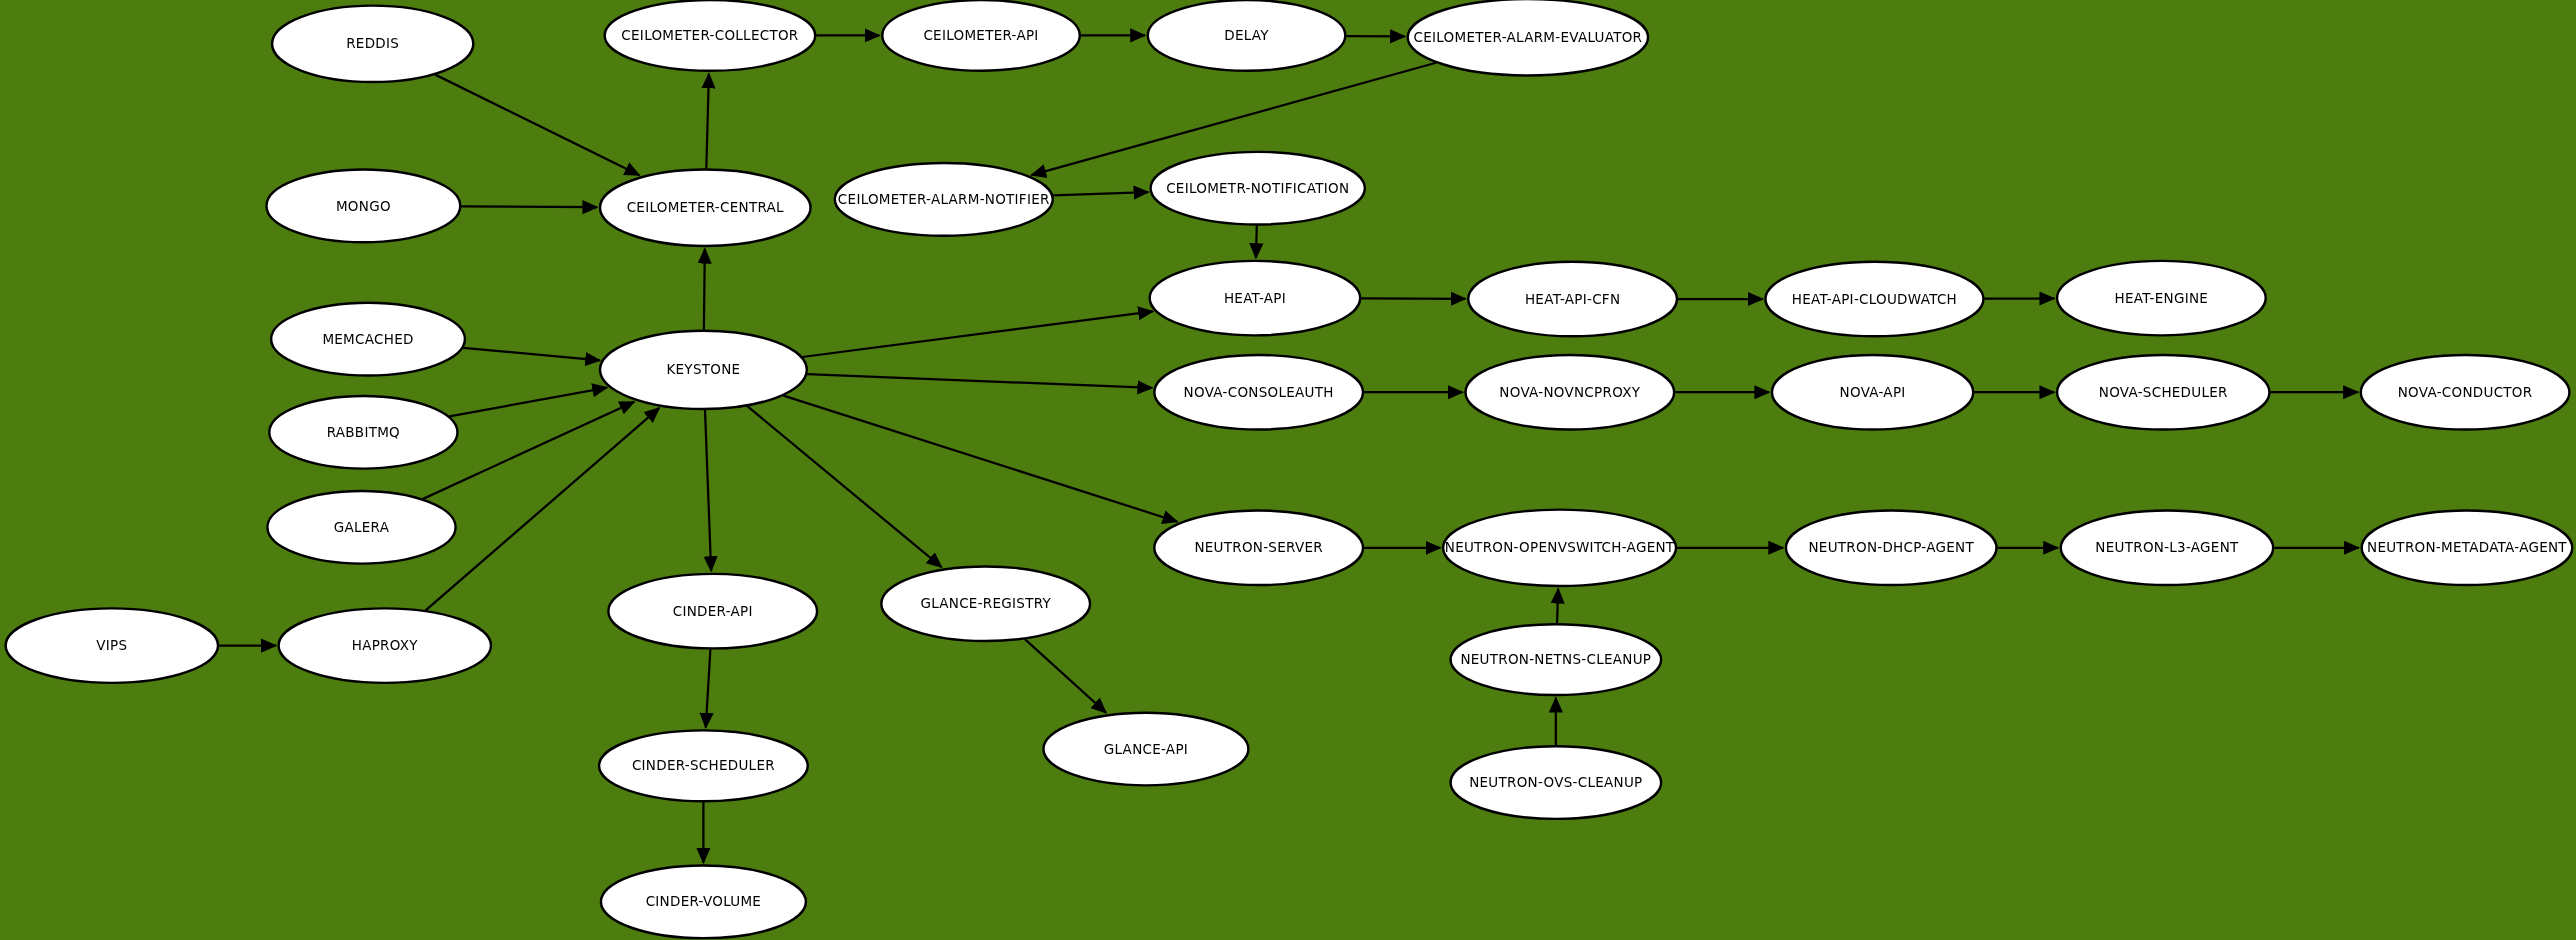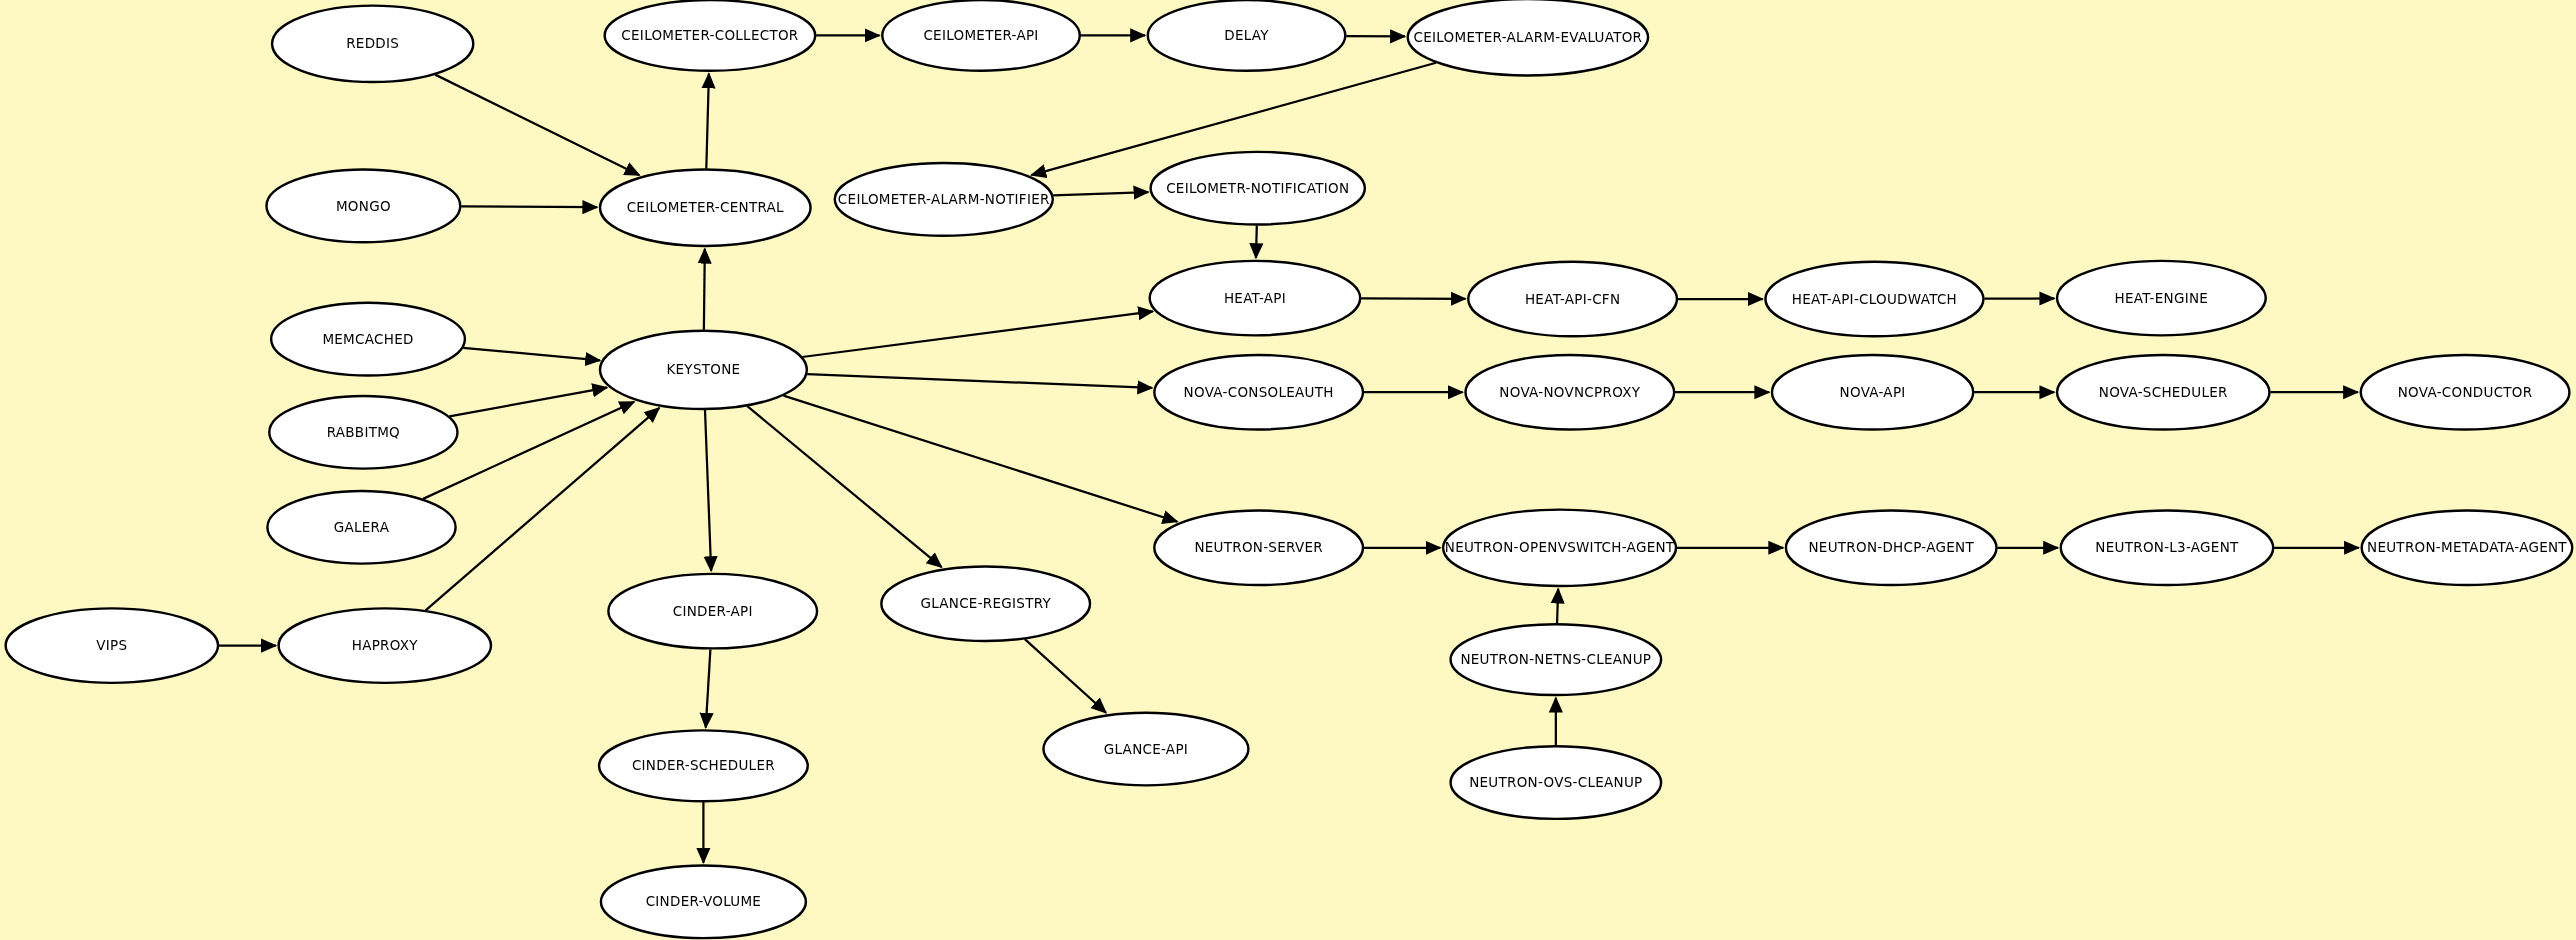--- a/index.html
+++ b/index.html
@@ -4,21 +4,21 @@
 <style>
   html, body {
     margin: 0;
     padding: 0;
     background: #ffffff;
   }
   .canvas {
     position: relative;
     width: 2576px;
     height: 940px;
-    background: #fef9c3;
+    background: #4d7c0f;
     overflow: hidden;
   }
   svg {
     display: block;
     width: 2576px;
     height: 940px;
   }
   text.node-label {
     font-family: "DejaVu Sans", "Liberation Sans", sans-serif;
     font-size: 14.5px;

